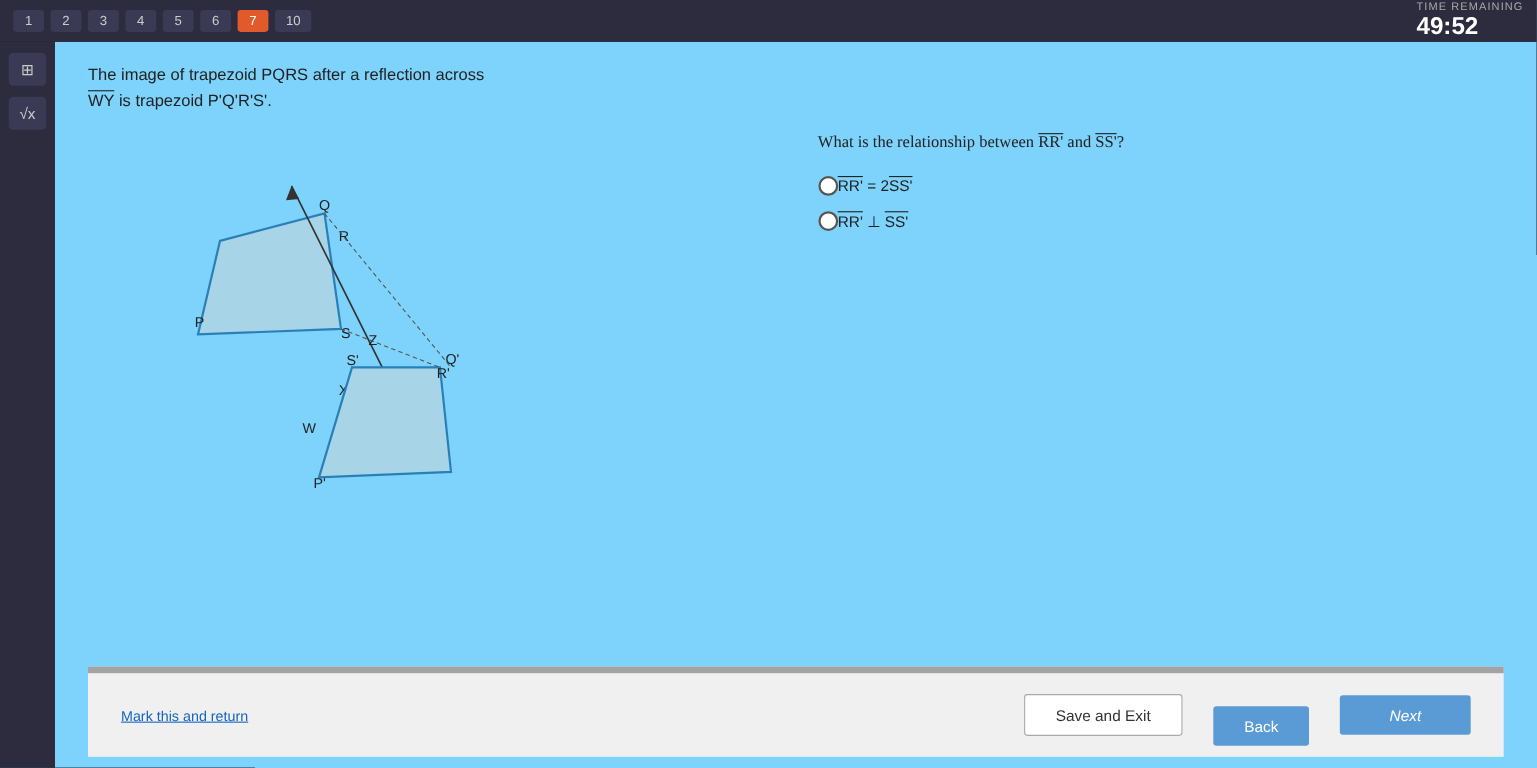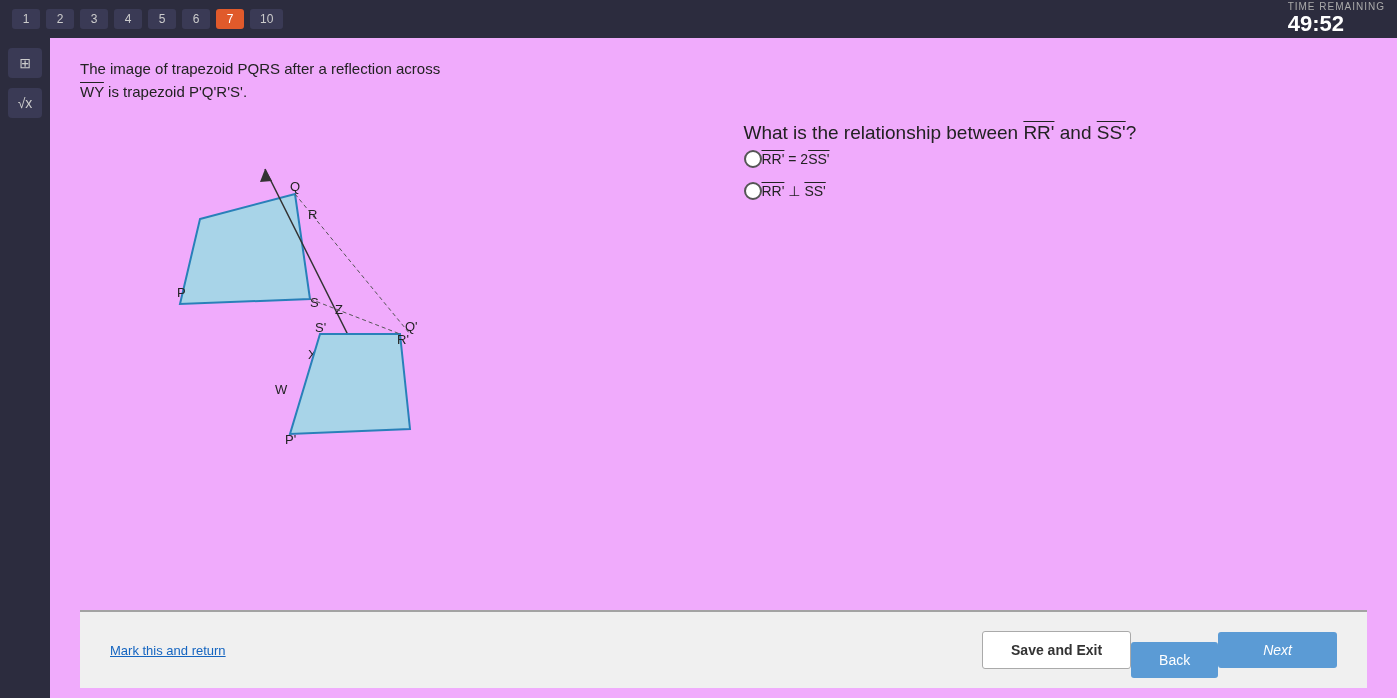--- a/index.html
+++ b/index.html
@@ -78,21 +78,21 @@
       align-items: center;
       justify-content: center;
       color: #ccc;
       font-size: 14px;
       cursor: pointer;
     }
 
     
     .content-area {
       flex: 1;
-      background: #f0abfc;
+      background: #7dd3fc;
       display: flex;
       flex-direction: column;
       padding: 20px 30px 10px 30px;
       overflow-y: auto;
       justify-content: flex-end;
     }
 
     .question-header {
       font-size: 15px;
       color: #222;
@@ -113,24 +113,25 @@
       min-height: 350px;
     }
 
     
     .answer-section {
       flex: 1;
       padding-top: 0;
     }
 
     .answer-question {
-      font-size: 19px;
+      font-size: 15px;
       color: #222;
-      margin-bottom: 2px;
+      margin-bottom: 18px;
       line-height: 1.5;
+      font-family: Liberation Serif, serif;
     }
     .answer-question .overline {
       text-decoration: overline;
     }
 
     .radio-option {
       display: flex;
       align-items: center;
       margin-bottom: 14px;
       cursor: pointer;
@@ -147,44 +148,43 @@
       font-size: 14px;
       color: #222;
     }
     .radio-label .overline {
       text-decoration: overline;
     }
 
     
     .bottom-bar {
       background: #f0f0f0;
-      border-top: 2px solid #a3a3a3;
+      border-top: 6px solid #a3a3a3;
       display: flex;
       align-items: center;
       padding: 10px 30px;
-      gap: 0;
+      gap: 28px;
     }
 
     .mark-return-link {
       color: #1565c0;
       font-size: 13px;
       text-decoration: underline;
       cursor: pointer;
       margin-right: auto;
     }
 
     .btn-save {
       background: white;
       border: 1px solid #aaa;
       color: #333;
       padding: 10px 28px;
       font-size: 14px;
       border-radius: 3px;
       cursor: pointer;
-      font-weight: bold;
     }
 
     .btn-back {
       background: #5b9bd5;
       border: none;
       color: white;
       padding: 10px 28px;
       font-size: 14px;
       border-radius: 3px;
       cursor: pointer;

